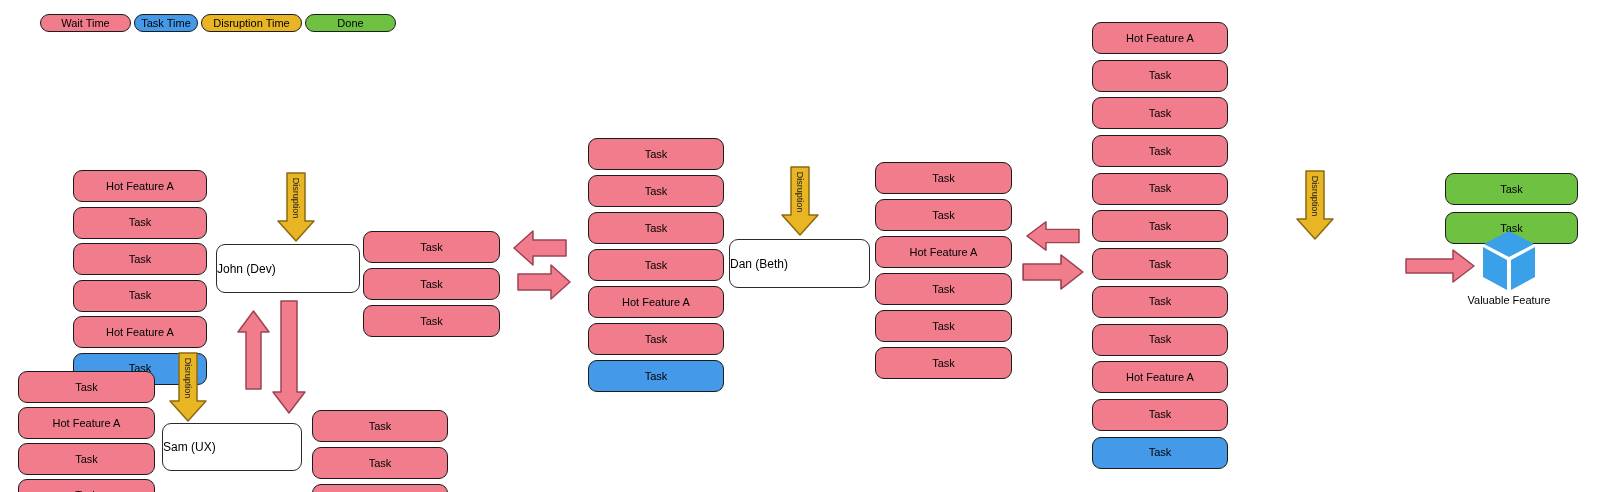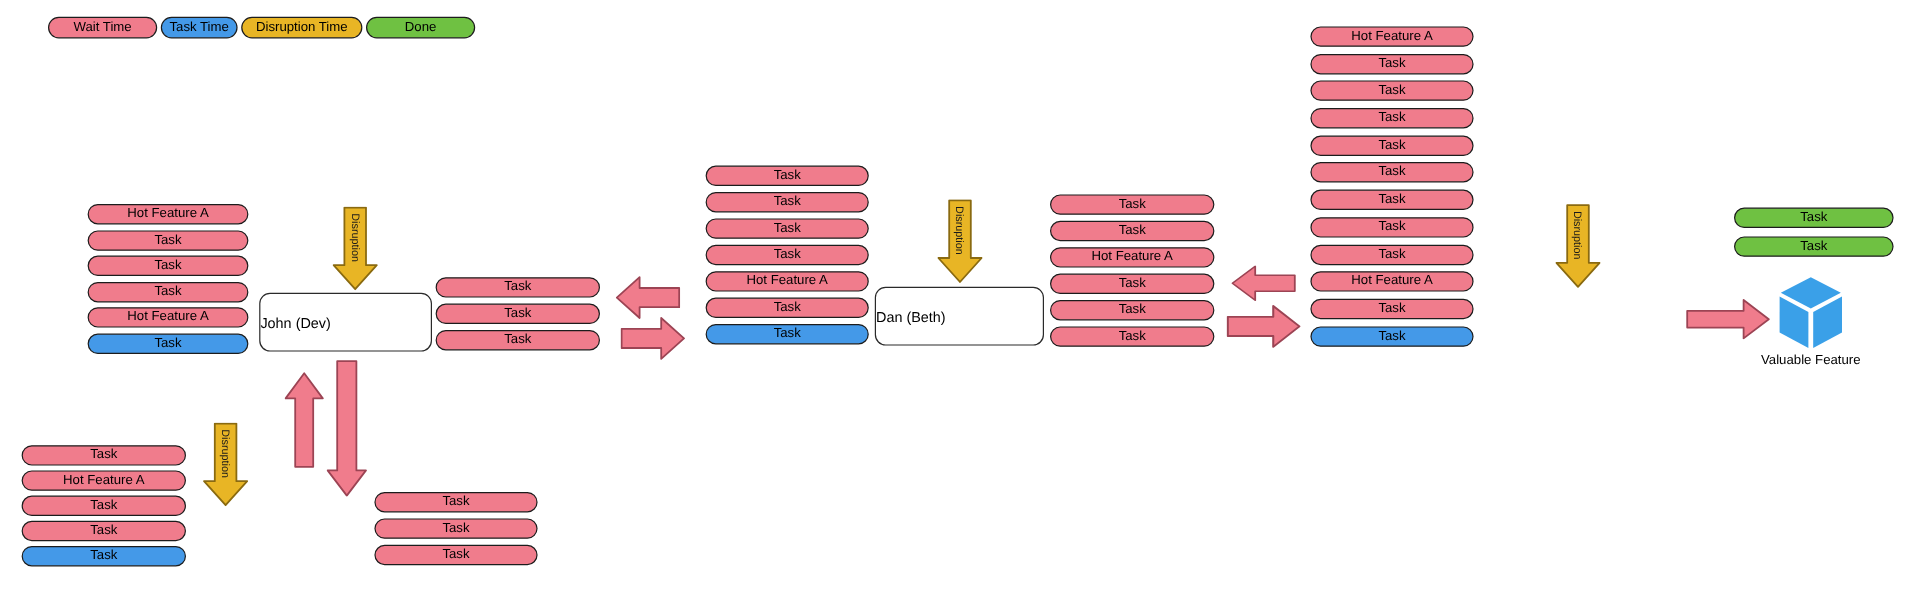--- a/index.html
+++ b/index.html
@@ -5,21 +5,21 @@
   *{box-sizing:border-box;margin:0;padding:0}
   html,body{background:#fff}
   body{font-family:"Liberation Sans",sans-serif;color:#111}
   .canvas{position:relative;width:1600px;height:492px;background:#ffffff;overflow:hidden}
   .abs{position:absolute}
   .stack{position:absolute;display:flex;flex-direction:column;gap:5px}
   .gap-57{gap:5.7px}
   .gap-7{gap:7px}
   .gap-45{gap:4.5px}
   .gap-4{gap:4px}
-  .pill{height:17px;border:1.5px solid #1c1c1c;border-radius:9px;display:flex;align-items:center;justify-content:center;font-size:11px;line-height:1;color:#000;background:#ddd;flex:0 0 auto}
+  .pill{height:32px;border:1.5px solid #1c1c1c;border-radius:9px;display:flex;align-items:center;justify-content:center;font-size:11px;line-height:1;color:#000;background:#ddd;flex:0 0 auto}
   .type-wait{background:var(--wait)}
   .type-task{background:var(--task)}
   .type-disruption{background:var(--disruption)}
   .type-done{background:var(--done)}
   .legend{position:absolute;left:40px;top:14px;display:flex;gap:3px}
   .legend .pill{height:18px}
   .legend .pill:nth-of-type(1){width:91px}
   .legend .pill:nth-of-type(2){width:64px}
   .legend .pill:nth-of-type(3){width:101px}
   .legend .pill:nth-of-type(4){width:91px}
@@ -254,20 +254,23 @@
       <div class="pill type-task">
         <span>Task</span>
       </div>
     </div>
 
   <svg class="abs" style="left:169px;top:352px" width="38" height="70" viewBox="0 0 38 70">
     <polygon points="10,1 28,1 28,49 37,49 19,69 1,49 10,49" fill="var(--disruption)" stroke="#8a6a10" stroke-width="1.5" stroke-linejoin="round"></polygon>
     <text x="19" y="26" transform="rotate(90 19 26)" text-anchor="middle" dominant-baseline="central" font-size="9" fill="#1a1a1a">Disruption</text>
   </svg>
 
+  <div class="actor-box" style="left:162px;top:423px;width:140px;height:48px">
+    <span>Sam (UX)</span>
+  </div>
 
   <div class="stack" style="left:312px;top:410px;width:136px">
 
   <div class="pill type-wait">
         <span>Task</span>
       </div>
       <div class="pill type-wait">
         <span>Task</span>
       </div>
       <div class="pill type-wait">

